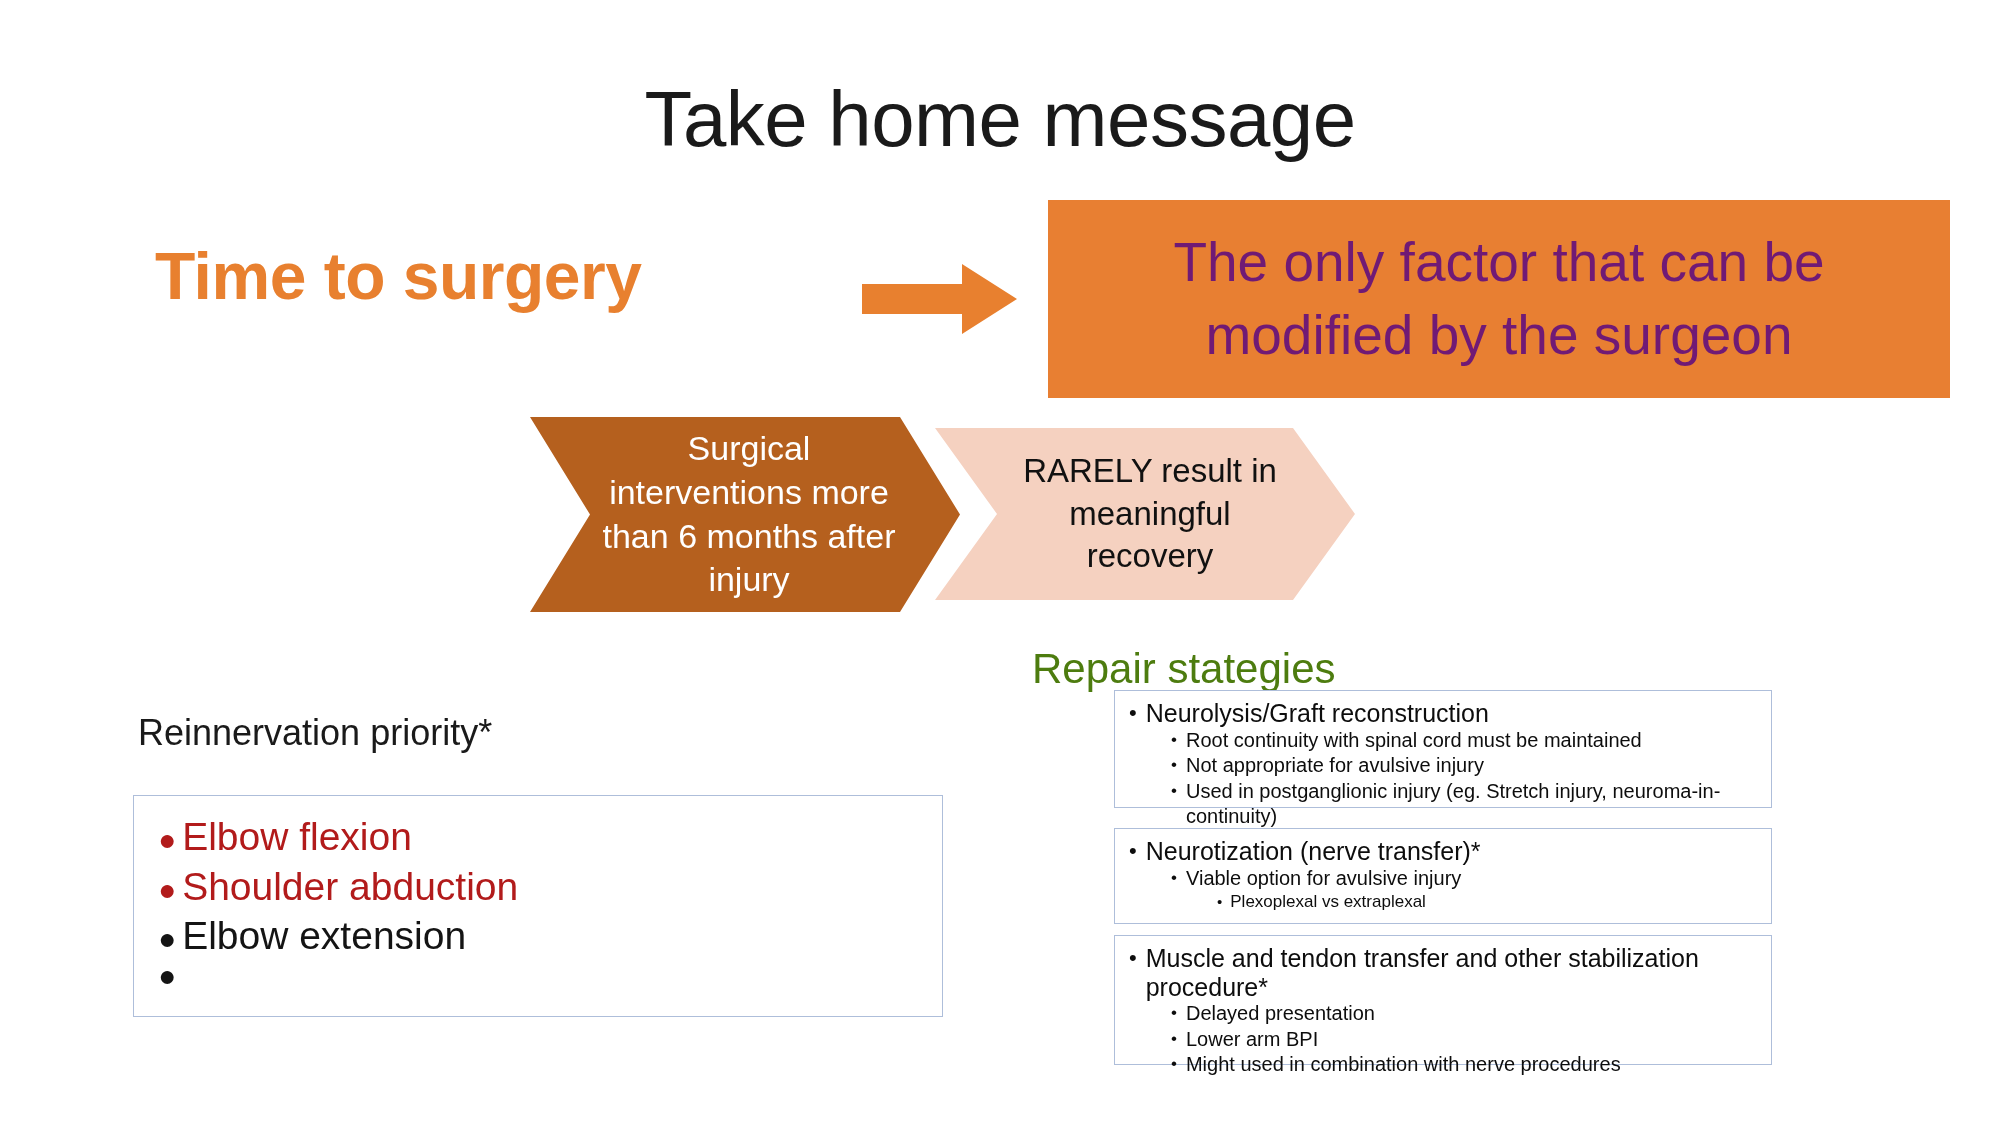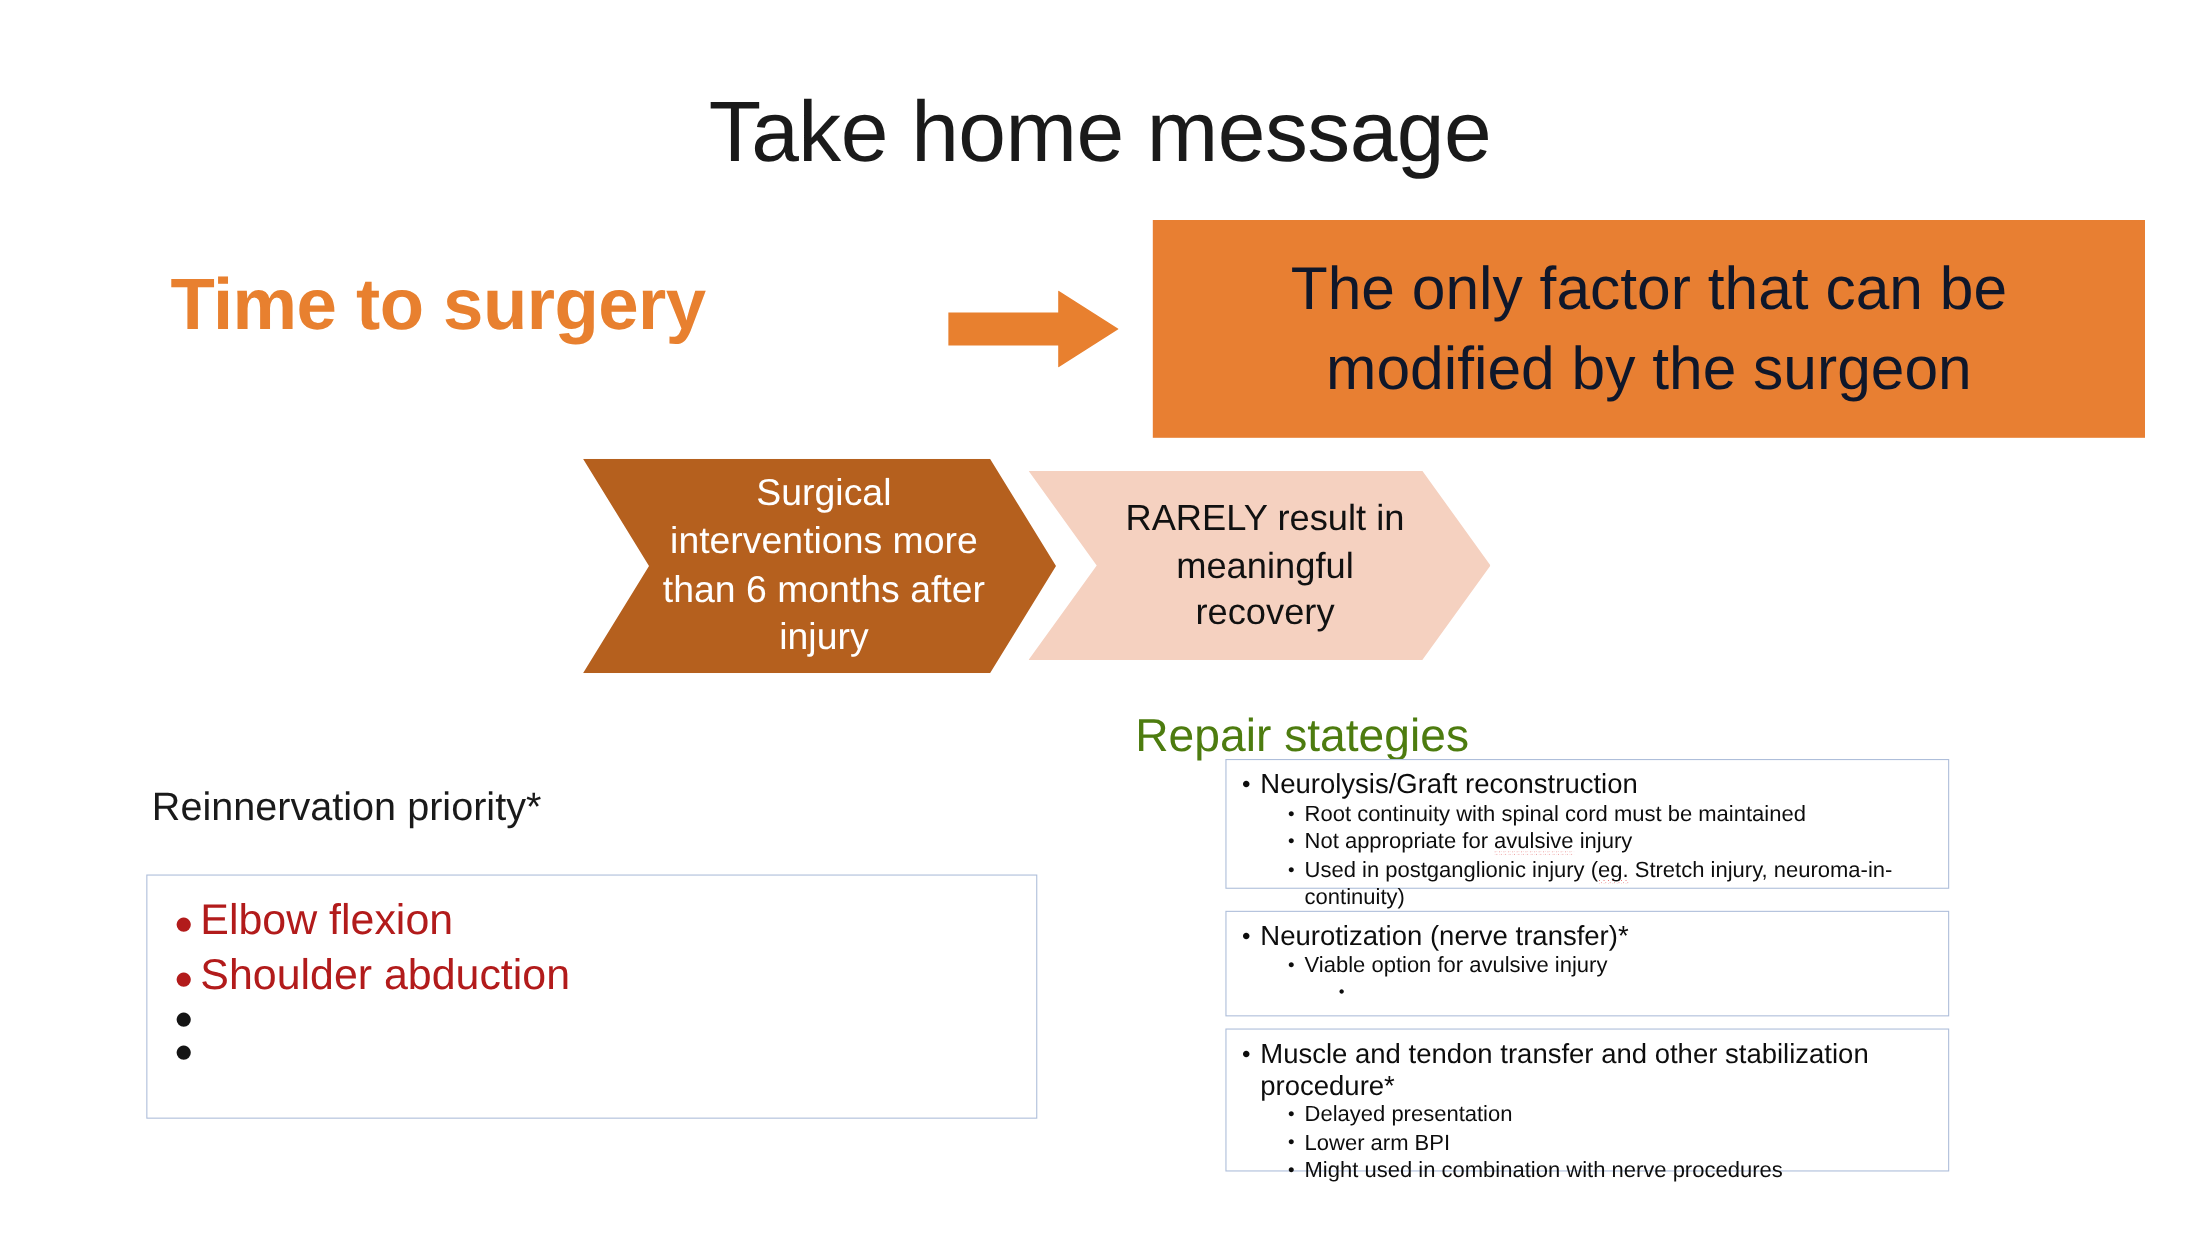--- a/index.html
+++ b/index.html
@@ -64,21 +64,21 @@
     height: 198px;
     background: #E87F32;
     display: flex;
     align-items: center;
     justify-content: center;
     box-sizing: border-box;
     padding: 4px 26px;
   }
   .orange-banner-text {
     font-size: 55px;
-    color: #0f172a;
+    color: #701a75;
     text-align: center;
     line-height: 1.32;
     font-weight: 400;
   }
 
   
   .chevron {
     position: absolute;
     display: flex;
     align-items: center;
@@ -259,20 +259,21 @@
     <div class="rein-item red">
       <span class="b">●</span>
       <span>Elbow flexion</span>
     </div>
     <div class="rein-item red">
       <span class="b">●</span>
       <span>Shoulder abduction</span>
     </div>
     <div class="rein-item">
       <span class="b">●</span>
+      <span>Elbow extension</span>
     </div>
     <div class="rein-item">
       <span class="b">●</span>
     </div>
   </div>
 
   <div class="repair-heading">Repair stategies</div>
 
   <div class="repair-box b1">
     <div class="rb-l1">
@@ -297,20 +298,21 @@
     <div class="rb-l1">
       <span class="bul">•</span>
       <span class="txt">Neurotization (nerve transfer)*</span>
     </div>
     <div class="rb-l2">
       <span class="bul">•</span>
       <span class="txt">Viable option for avulsive injury</span>
     </div>
     <div class="rb-l3">
       <span class="bul">•</span>
+      <span class="txt">Plexoplexal vs extraplexal</span>
     </div>
   </div>
 
   <div class="repair-box b3">
     <div class="rb-l1">
       <span class="bul">•</span>
       <span class="txt">Muscle and tendon transfer and other stabilization procedure*</span>
     </div>
     <div class="rb-l2">
       <span class="bul">•</span>

